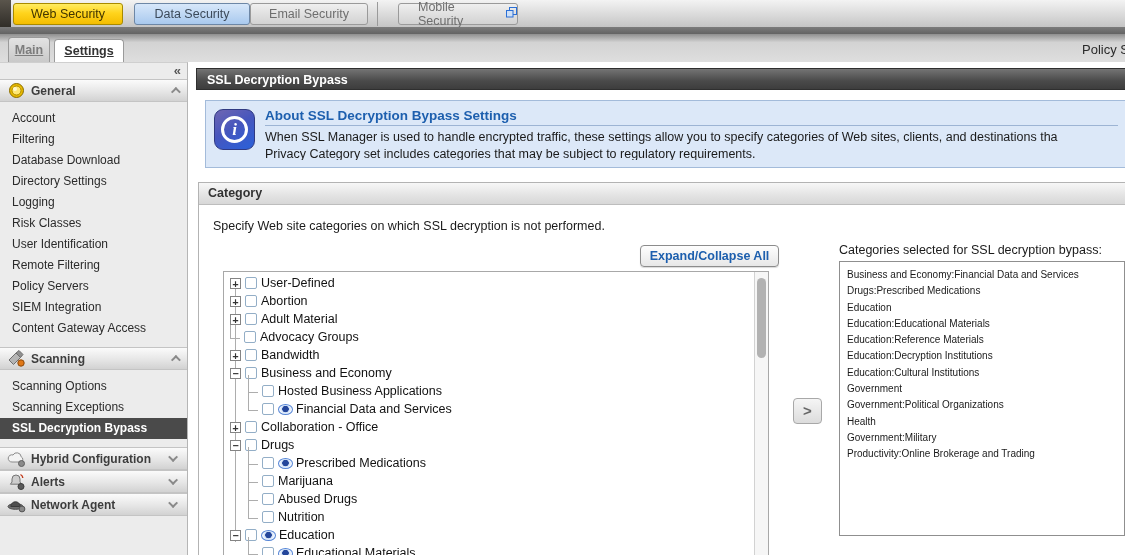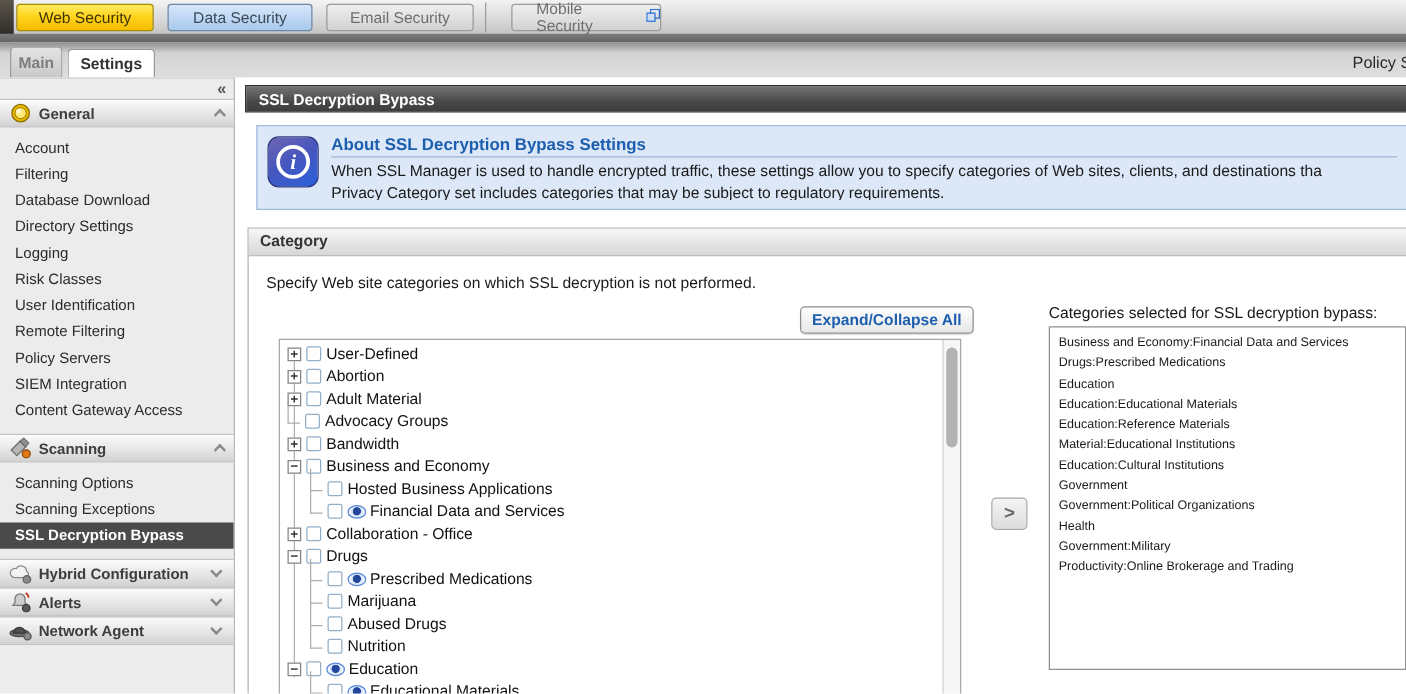--- a/index.html
+++ b/index.html
@@ -21,21 +21,21 @@
     border-color:#a88a00; color:#413500; }
   .prod-btn.secondary { background:linear-gradient(#d7e7fa,#a9c9ee);
     border-color:#6d87a6; color:#3c4a5a; }
   .prod-divider { width:1px; height:24px; background:#9a9a9a; margin:0 9px; }
 
   
   #navrow { position:absolute; left:0; top:34px; width:1125px; height:28px;
     background:linear-gradient(#8f8f8f,#d3d3d3 30%,#dedede); }
   .nav-tab { position:absolute; bottom:0; height:25px; border:1px solid #9a9a9a; border-bottom:none;
     border-radius:4px 4px 0 0; display:flex; align-items:center; justify-content:center;
-    font-size:12.5px; font-weight:bold; cursor:pointer; }
+    font-size:12.5px; font-weight:bold; cursor:pointer;text-decoration:underline; }
   #tab-main { left:8px; width:42px; background:linear-gradient(#e3e3e3,#c9c9c9); color:#7d7d7d; }
   #tab-settings { left:54px; width:70px; background:#fff; color:#333; height:23px; }
   #policy-text { position:absolute; right:-4px; top:8px; font-size:13px; color:#2a2a2a; white-space:nowrap; }
 
   
   #sidebar { position:absolute; left:0; top:62px; width:188px; height:493px;
     background:#ececec; border-right:1px solid #b5b5b5; border-top:1px solid #cfcfcf; overflow:hidden; }
   #collapse-strip { height:16px; position:relative; }
   #collapse-btn { position:absolute; right:6px; top:0px; font-size:13px; font-weight:bold;
     color:#555; cursor:pointer; line-height:15px; }
@@ -123,21 +123,21 @@
 </head>
 <body>
 
 <div id="stage">
 
   <div id="topbar">
     <div id="topbar-dark-edge"></div>
 
   <div class="prod-btn active" style="width: 110px; margin-left: 2px;">Web Security</div>
       <div class="prod-btn secondary" style="width: 116px; margin-left: 11px;">Data Security</div>
-      <div class="prod-btn" style="width: 118px; margin-left: 11px;">Email Security</div>
+      <div class="prod-btn" style="width: 118px; ">Email Security</div>
       <div class="prod-divider"></div>
       <div class="prod-btn" style="width: 120px; margin-left: 11px; padding-left: 19px;">Mobile Security<span><svg width="11" height="11" viewBox="0 0 11 11">
             <rect x="3.5" y="0.5" width="7" height="7" fill="none" stroke="#2a6fd6"></rect>
             <rect x="0.5" y="3.5" width="6.5" height="6.5" fill="#cfe0f6" stroke="#2a6fd6"></rect>
           </svg></span></div>
     </div>
   <div id="topbar-strip"></div>
 
   <div id="navrow">
     <div id="tab-main" class="nav-tab">Main</div>
@@ -338,21 +338,21 @@
 
       <div id="move-btn">&gt;</div>
 
       <div id="selected-label">Categories selected for SSL decryption bypass:</div>
       <div id="selected-box">
           <div class="sel-item">Business and Economy:Financial Data and Services</div>
           <div class="sel-item">Drugs:Prescribed Medications</div>
           <div class="sel-item">Education</div>
           <div class="sel-item">Education:Educational Materials</div>
           <div class="sel-item">Education:Reference Materials</div>
-          <div class="sel-item">Material:Educational Institutions</div>
+          <div class="sel-item">Education:Decryption Institutions</div>
           <div class="sel-item">Education:Cultural Institutions</div>
           <div class="sel-item">Government</div>
           <div class="sel-item">Government:Political Organizations</div>
           <div class="sel-item">Health</div>
           <div class="sel-item">Government:Military</div>
           <div class="sel-item">Productivity:Online Brokerage and Trading</div>
         </div>
     </div>
   </div>
 

